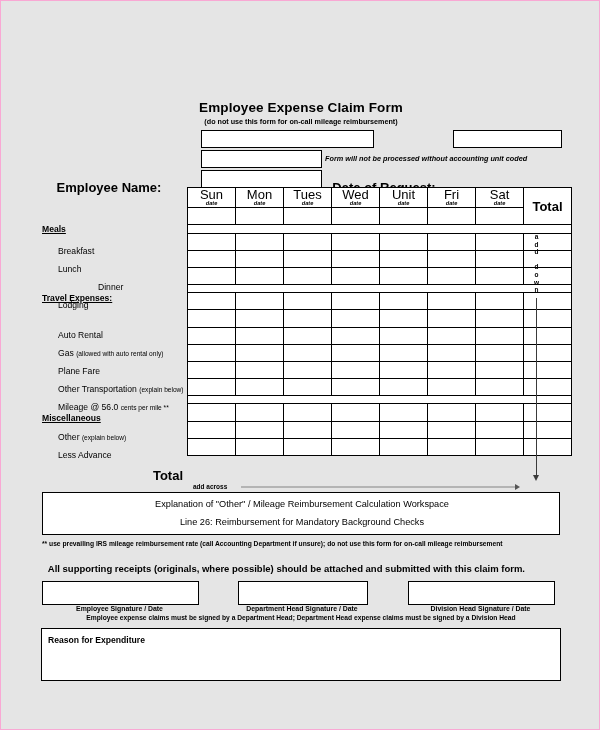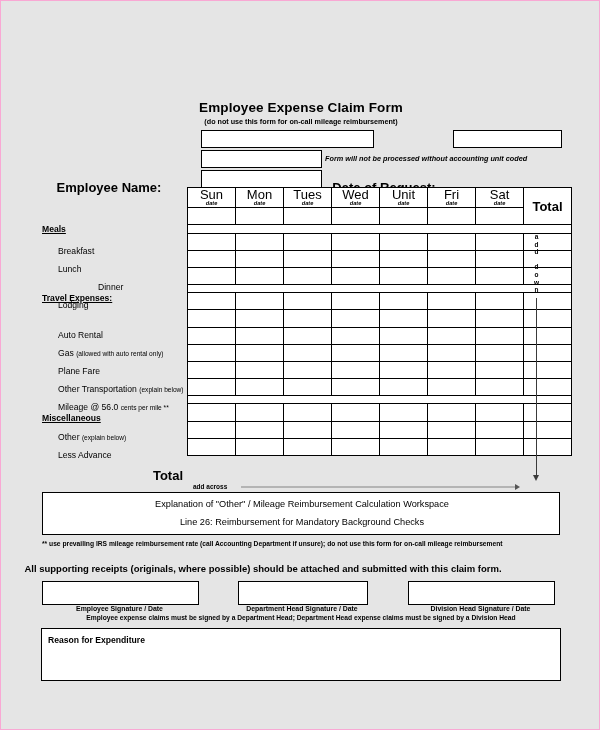--- a/index.html
+++ b/index.html
@@ -98,21 +98,21 @@
   .expline2{
     position:absolute;left:0;top:24px;width:518px;text-align:center;
     font-size:9.2px;
   }
   .foot{
     position:absolute;left:41px;top:539px;width:520px;
     font-size:6.7px;font-weight:bold;
   }
   
   .receipts{
-    position:absolute;left:0;top:562px;width:524px;text-align:center;
+    position:absolute;left:0;top:562px;width:524px;text-align:right;
     font-size:9.5px;font-weight:bold;
   }
   
   .sigbox{position:absolute;border:1.6px solid #000;height:22px;background:#fff;}
   .siglab{position:absolute;font-size:6.9px;font-weight:bold;text-align:center;}
   .signote{
     position:absolute;left:0;top:613px;width:600px;text-align:center;
     font-size:6.7px;font-weight:bold;
   }
   

